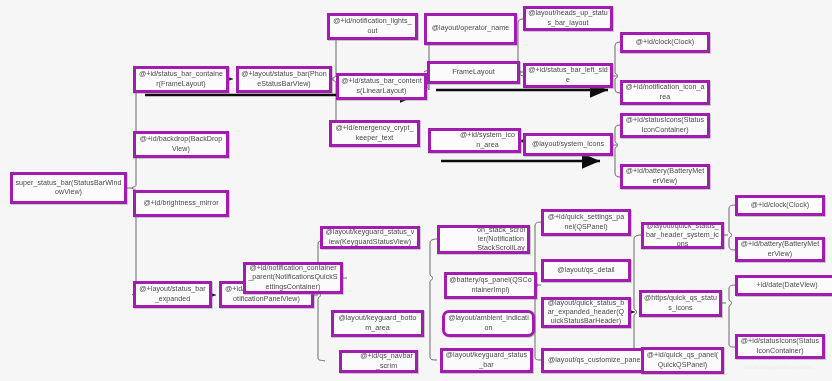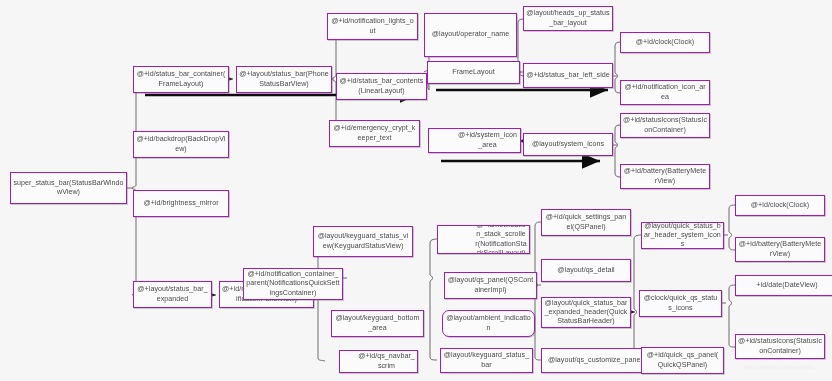--- a/index.html
+++ b/index.html
@@ -17,21 +17,21 @@
   }
   #svg-layer {
     position: absolute;
     left: 0; top: 0;
     width: 832px;
     height: 381px;
   }
   .node {
     position: absolute;
     box-sizing: border-box;
-    border: 1px solid #a21caf;
+    border: 3px solid #a21caf;
     background: #fbfbfb;
     color: #4a4a4a;
     font-size: 7.1px;
     line-height: 9.2px;
     letter-spacing: 0.05px;
     display: flex;
     align-items: center;
     justify-content: center;
     text-align: center;
     padding: 1px 2px;
@@ -125,44 +125,44 @@
       <div class="node" style="left: 10px; top: 172px; width: 117px; height: 32px;">super_status_bar(StatusBarWindowView)</div>
       <div class="node" style="left: 133px; top: 66px; width: 96px; height: 27px;">@+id/status_bar_container(FrameLayout)</div>
       <div class="node" style="left: 133px; top: 131px; width: 96px; height: 27px;">@+id/backdrop(BackDropView)</div>
       <div class="node" style="left: 133px; top: 190px; width: 96px; height: 27px;">@+id/brightness_mirror</div>
       <div class="node" style="left: 133px; top: 281px; width: 79px; height: 27px;">@+layout/status_bar_expanded</div>
       <div class="node" style="left: 236px; top: 66px; width: 96px; height: 27px;">@+layout/status_bar(PhoneStatusBarView)</div>
       <div class="node" style="left: 219px; top: 281px; width: 95px; height: 27px;">@+id/notification_panel(NotificationPanelView)</div>
       <div class="node" style="left: 327px; top: 13px; width: 91px; height: 27px;">@+id/notification_lights_out</div>
       <div class="node" style="left: 336px; top: 73px; width: 91px; height: 27px;">@+id/status_bar_contents(LinearLayout)</div>
       <div class="node" style="left: 329px; top: 120px; width: 91px; height: 27px;">@+id/emergency_crypt_keeper_text</div>
-      <div class="node" style="left: 313px; top: 226px; width: 100px; height: 31px;">@layout/keyguard_status_view(KeyguardStatusView)</div>
-      <div class="node" style="left: 243px; top: 268px; width: 100px; height: 32px;">@+id/notification_container_parent(NotificationsQuickSettingsContainer)</div>
+      <div class="node" style="left: 320px; top: 226px; width: 100px; height: 23px;">@layout/keyguard_status_view(KeyguardStatusView)</div>
+      <div class="node" style="left: 243px; top: 262px; width: 100px; height: 32px;">@+id/notification_container_parent(NotificationsQuickSettingsContainer)</div>
       <div class="node" style="left: 331px; top: 310px; width: 93px; height: 27px;">@layout/keyguard_bottom_area</div>
       <div class="node" style="left: 339px; top: 350px; width: 79px; height: 23px; padding-left: 18px;">@+id/qs_navbar_scrim</div>
-      <div class="node" style="left: 424px; top: 13px; width: 93px; height: 44px;">@layout/operator_name</div>
+      <div class="node" style="left: 424px; top: 13px; width: 93px; height: 32px;">@layout/operator_name</div>
       <div class="node" style="left: 427px; top: 61px; width: 93px; height: 23px;">FrameLayout</div>
       <div class="node" style="left: 428px; top: 128px; width: 93px; height: 25px; padding-left: 28px;">@+id/system_icon_area</div>
       <div class="node" style="left: 437px; top: 225px; width: 93px; height: 29px; padding-left: 37px;">@+id/notification_stack_scroller(NotificationStackScrollLayout)</div>
-      <div class="node" style="left: 444px; top: 272px; width: 93px; height: 27px;">@layout/qs_panel(QSContainerImpl)</div>
+      <div class="node" style="left: 444px; top: 272px; width: 93px; height: 27px;">@battery/qs_panel(QSContainerImpl)</div>
       <div class="node" style="left: 442px; top: 310px; width: 93px; height: 27px; border-radius: 7px;">@layout/ambient_indication</div>
       <div class="node" style="left: 440px; top: 348px; width: 93px; height: 25px;">@layout/keyguard_status_bar</div>
       <div class="node" style="left: 523px; top: 6px; width: 90px; height: 25px;">@layout/heads_up_status_bar_layout</div>
       <div class="node" style="left: 523px; top: 63px; width: 90px; height: 25px;">@+id/status_bar_left_side</div>
       <div class="node" style="left: 523px; top: 133px; width: 90px; height: 23px;">@layout/system_icons</div>
       <div class="node" style="left: 541px; top: 209px; width: 90px; height: 27px;">@+id/quick_settings_panel(QSPanel)</div>
       <div class="node" style="left: 541px; top: 259px; width: 90px; height: 23px;">@layout/qs_detail</div>
       <div class="node" style="left: 541px; top: 297px; width: 90px; height: 31px;">@layout/quick_status_bar_expanded_header(QuickStatusBarHeader)</div>
       <div class="node" style="left: 541px; top: 348px; width: 108px; height: 25px;">@layout/qs_customize_panel</div>
       <div class="node" style="left: 620px; top: 32px; width: 90px; height: 21px;">@+id/clock(Clock)</div>
       <div class="node" style="left: 620px; top: 80px; width: 90px; height: 25px;">@+id/notification_icon_area</div>
       <div class="node" style="left: 620px; top: 113px; width: 90px; height: 25px;">@+id/statusIcons(StatusIconContainer)</div>
       <div class="node" style="left: 620px; top: 164px; width: 90px; height: 25px;">@+id/battery(BatteryMeterView)</div>
       <div class="node" style="left: 641px; top: 222px; width: 83px; height: 27px;">@layout/quick_status_bar_header_system_icons</div>
-      <div class="node" style="left: 639px; top: 290px; width: 83px; height: 27px;">@clock/quick_qs_status_icons</div>
+      <div class="node" style="left: 639px; top: 290px; width: 83px; height: 27px;">@https/quick_qs_status_icons</div>
       <div class="node" style="left: 641px; top: 347px; width: 83px; height: 27px;">@+id/quick_qs_panel(QuickQSPanel)</div>
       <div class="node" style="left: 735px; top: 195px; width: 90px; height: 21px;">@+id/clock(Clock)</div>
       <div class="node" style="left: 735px; top: 237px; width: 90px; height: 25px;">@+id/battery(BatteryMeterView)</div>
       <div class="node" style="left: 735px; top: 275px; width: 104px; height: 21px;">+id/date(DateView)</div>
       <div class="node" style="left: 735px; top: 334px; width: 90px; height: 25px;">@+id/statusIcons(StatusIconContainer)</div>
     </div>
 
   <div class="watermark" style="left:744px; top:364px;">https://blog.csdn.net/xxx</div>
 </div>
 

